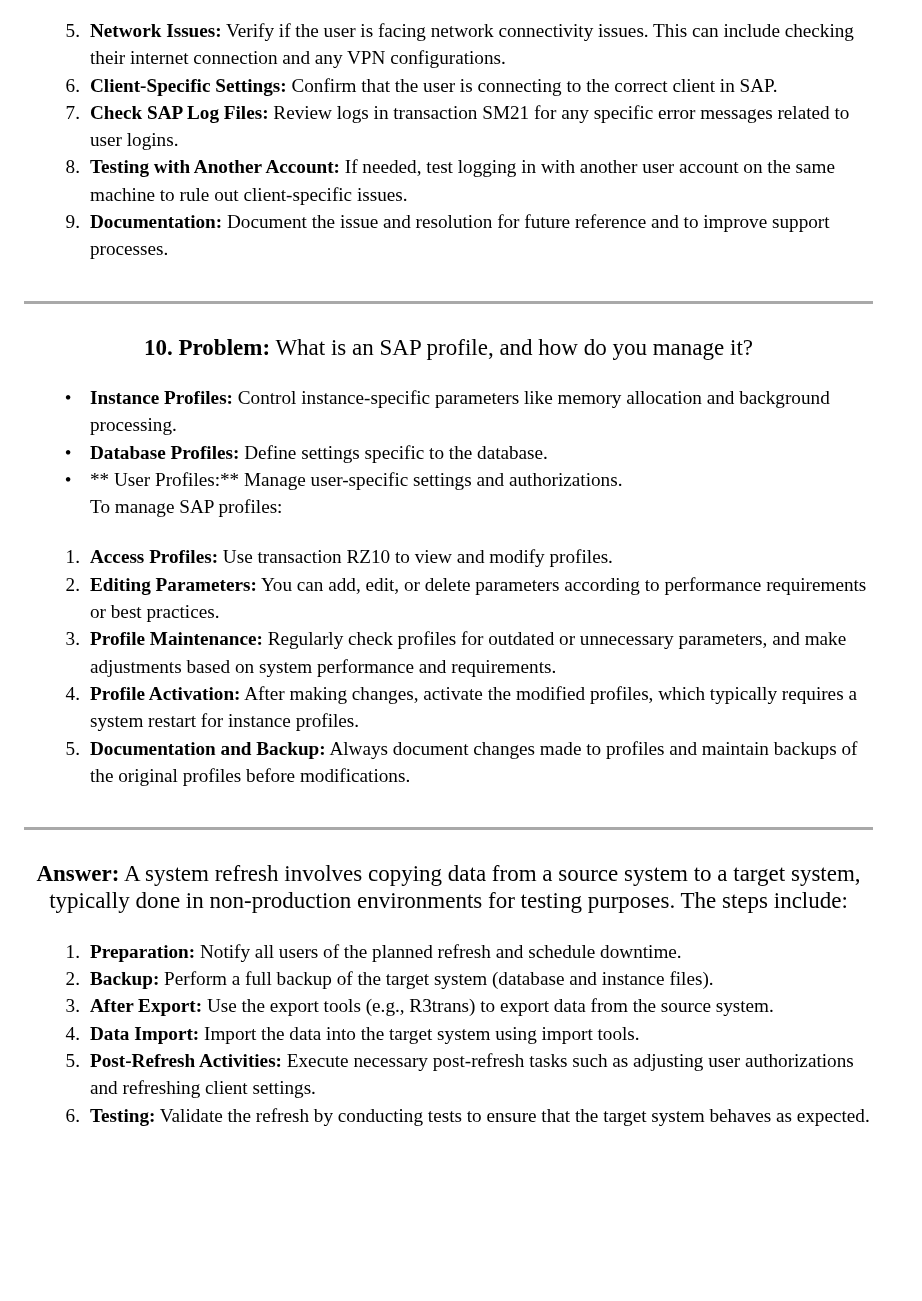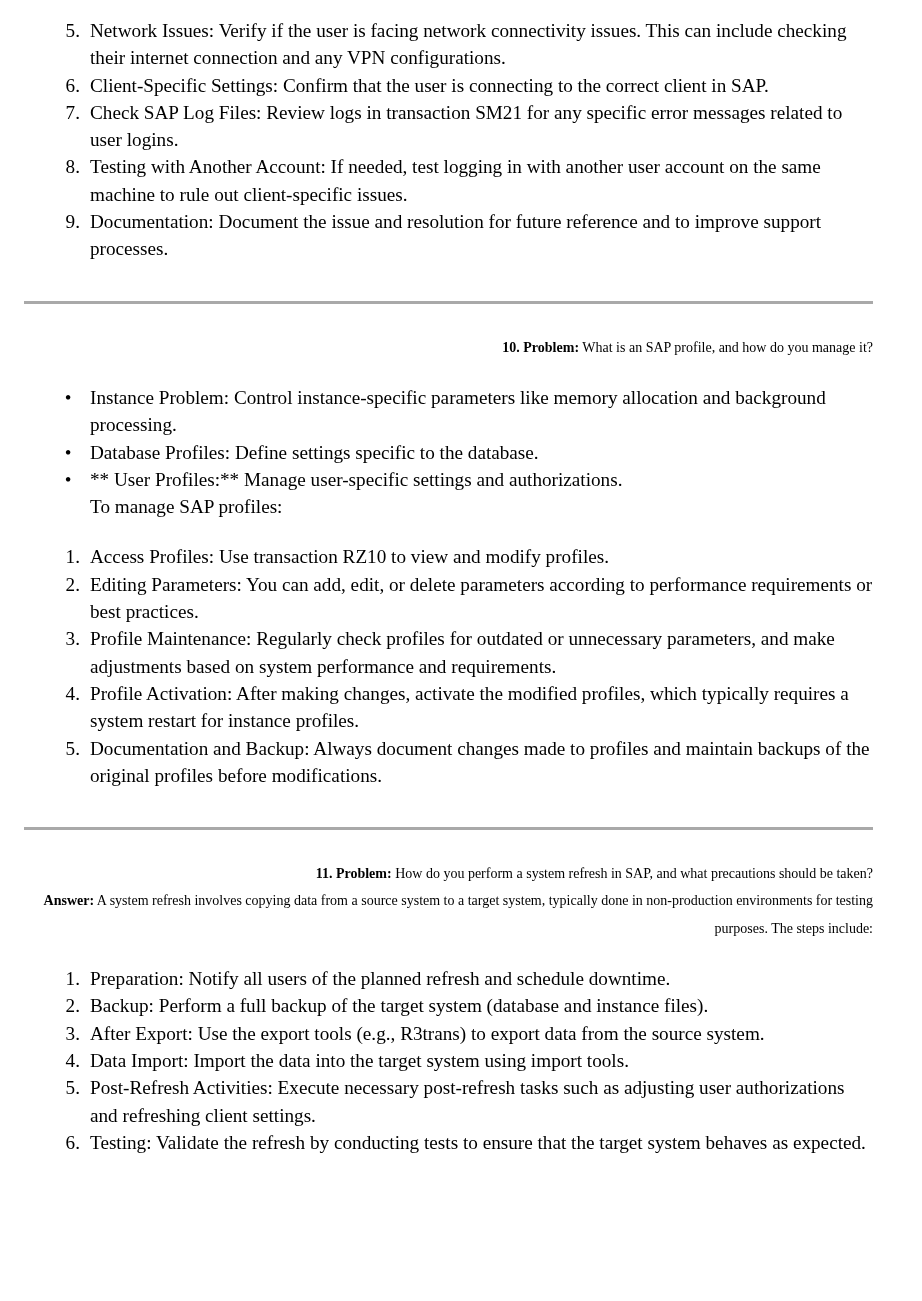--- a/index.html
+++ b/index.html
@@ -24,24 +24,24 @@
     padding: 0;
   }
   .content {
     padding-left: 24px;
     padding-right: 49px;
     padding-top: 17px;
   }
 
   
   .para {
-    font-size: 14px;
+    font-size: 23px;
     line-height: 27.3px;
     margin: 0;
-    text-align: right;
+    text-align: center;
     hyphens: none;
   }
   .para b, .lead {
     font-weight: bold;
   }
 
   
   ol.num-list, ul.bullet-list {
     margin: 0;
     padding: 0;
@@ -66,21 +66,21 @@
   ul.bullet-list > li > .marker {
     position: absolute;
     left: 34px;
     top: 0;
     width: 20px;
     text-align: center;
     font-size: 19.2px;
     line-height: 27.3px;
   }
   .li-title {
-    font-weight: normal;
+    font-weight: bold;
   }
   .li-body { font-weight: normal; }
   .sub-line {
     display: block;
     font-weight: normal;
     font-family: Liberation Serif, serif;
   }
 
   
   .rule {
@@ -121,21 +121,21 @@
     <div class="gap-rule-top"></div>
     <hr class="rule">
     <div class="gap-rule-bot"></div>
 
     <p class="para"><b>10. Problem:</b> <span>What is an SAP profile, and how do you manage it?</span></p>
 
     <div class="gap-md"></div>
 
     <ul class="bullet-list">
       <li>
-        <span class="marker">•</span><span class="li-title">Instance Problem:</span> <span class="li-body">Control instance-specific parameters like memory allocation and background processing.</span>
+        <span class="marker">•</span><span class="li-title">Instance Profiles:</span> <span class="li-body">Control instance-specific parameters like memory allocation and background processing.</span>
       </li>
       <li>
         <span class="marker">•</span><span class="li-title">Database Profiles:</span> <span class="li-body">Define settings specific to the database.</span>
       </li>
       <li>
         <span class="marker">•</span><span class="li-body">** User Profiles:** Manage user-specific settings and authorizations.</span><span class="sub-line">To manage SAP profiles:</span>
       </li>
     </ul>
 
     <div class="gap-md"></div>
@@ -155,21 +155,20 @@
       </li>
       <li>
         <span class="marker">5.</span><span class="li-title">Documentation and Backup:</span> <span class="li-body">Always document changes made to profiles and maintain backups of the original profiles before modifications.</span>
       </li>
     </ol>
 
     <div class="gap-rule-top"></div>
     <hr class="rule">
     <div class="gap-rule-bot"></div>
 
-    <p class="para"><b>11. Problem:</b> <span>How do you perform a system refresh in SAP, and what precautions should be taken?</span></p>
     <p class="para"><b>Answer:</b> <span>A system refresh involves copying data from a source system to a target system, typically done in non-production environments for testing purposes. The steps include:</span></p>
 
     <div class="gap-md"></div>
 
     <ol class="num-list">
       <li>
         <span class="marker">1.</span><span class="li-title">Preparation:</span> <span class="li-body">Notify all users of the planned refresh and schedule downtime.</span>
       </li>
       <li>
         <span class="marker">2.</span><span class="li-title">Backup:</span> <span class="li-body">Perform a full backup of the target system (database and instance files).</span>

